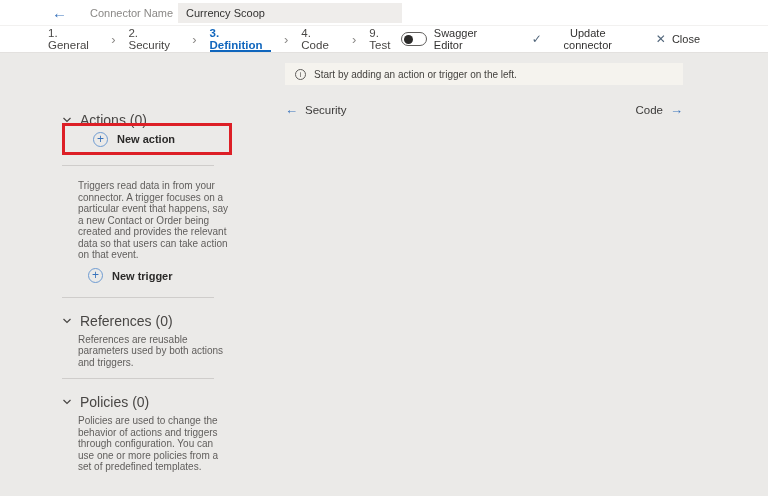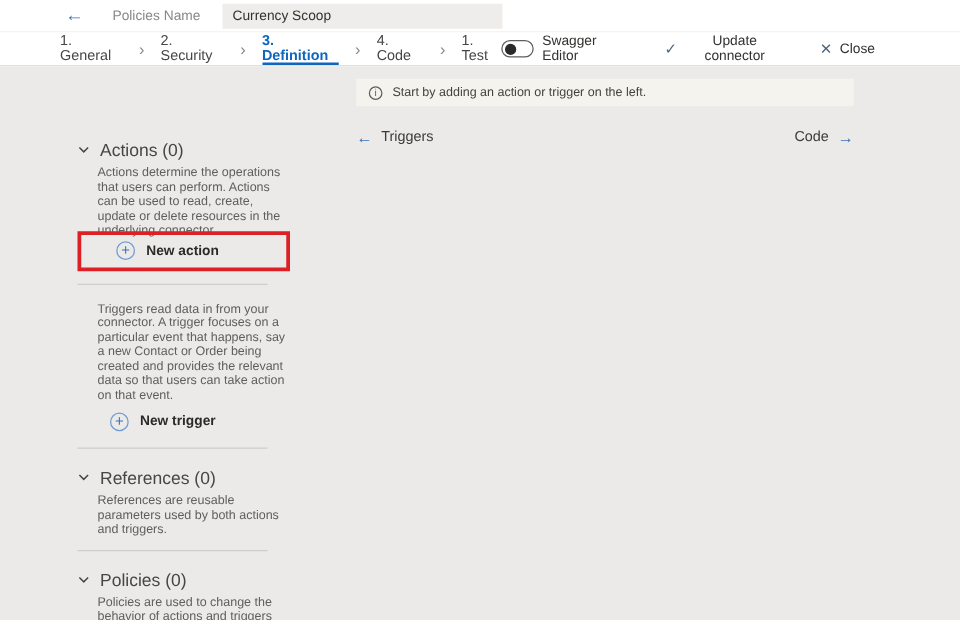--- a/index.html
+++ b/index.html
@@ -53,35 +53,35 @@
 </style>
 </head>
 <body>
 
 <div class="page">
 
   <div class="header-bar">
     <button class="back-btn">
       <span>←</span>
     </button>
-    <span class="conn-label">Policies Name</span>
+    <span class="conn-label">Connector Name</span>
     <input class="conn-input" value="Currency Scoop" style="">
   </div>
 
   <div class="nav-bar">
     <div class="steps">
       <span class="step">1. General</span>
       <span class="step-sep">›</span>
       <span class="step">2. Security</span>
       <span class="step-sep">›</span>
       <span class="step active">3. Definition</span>
       <span class="step-sep">›</span>
       <span class="step">4. Code</span>
       <span class="step-sep">›</span>
-      <span class="step">1. Test</span>
+      <span class="step">9. Test</span>
     </div>
     <div class="nav-right">
       <div class="toggle-group">
         <span class="toggle">
             <span class="knob"></span>
           </span>
         <span style="font-size:11px;color:#323130;">Swagger Editor</span>
       </div>
       <button class="nav-ctl">
         <span class="glyph">✓</span>
@@ -100,21 +100,20 @@
 
       <div>
         <div class="sec-head">
           <span class="chev">
             <svg width="10" height="10" viewBox="0 0 10 10">
                 <polyline points="1.5,3 5,6.5 8.5,3" fill="none" stroke="#484644" stroke-width="1.2"></polyline>
               </svg>
           </span>
           <span class="sec-title">Actions (0)</span>
         </div>
-        <div class="sec-desc">Actions determine the operations that users can perform. Actions can be used to read, create, update or delete resources in the underlying connector.</div>
         <div class="highlight-box">
           <button class="btn-row">
             <span class="plus-circle">+</span>
             <span class="btn-label">New action</span>
           </button>
         </div>
         <div class="divider"></div>
       </div>
 
       <div>
@@ -154,21 +153,21 @@
     </div>
 
     <div class="main">
       <div class="info-banner">
         <span class="info-icon">i</span>
         <span class="info-text">Start by adding an action or trigger on the left.</span>
       </div>
       <div class="links-row">
         <button class="pager-link">
           <span class="arrow">←</span>
-          <span>Triggers</span>
+          <span>Security</span>
         </button>
         <button class="pager-link">
           <span>Code</span>
           <span class="arrow">→</span>
         </button>
       </div>
     </div>
 
   </div>
 </div>

